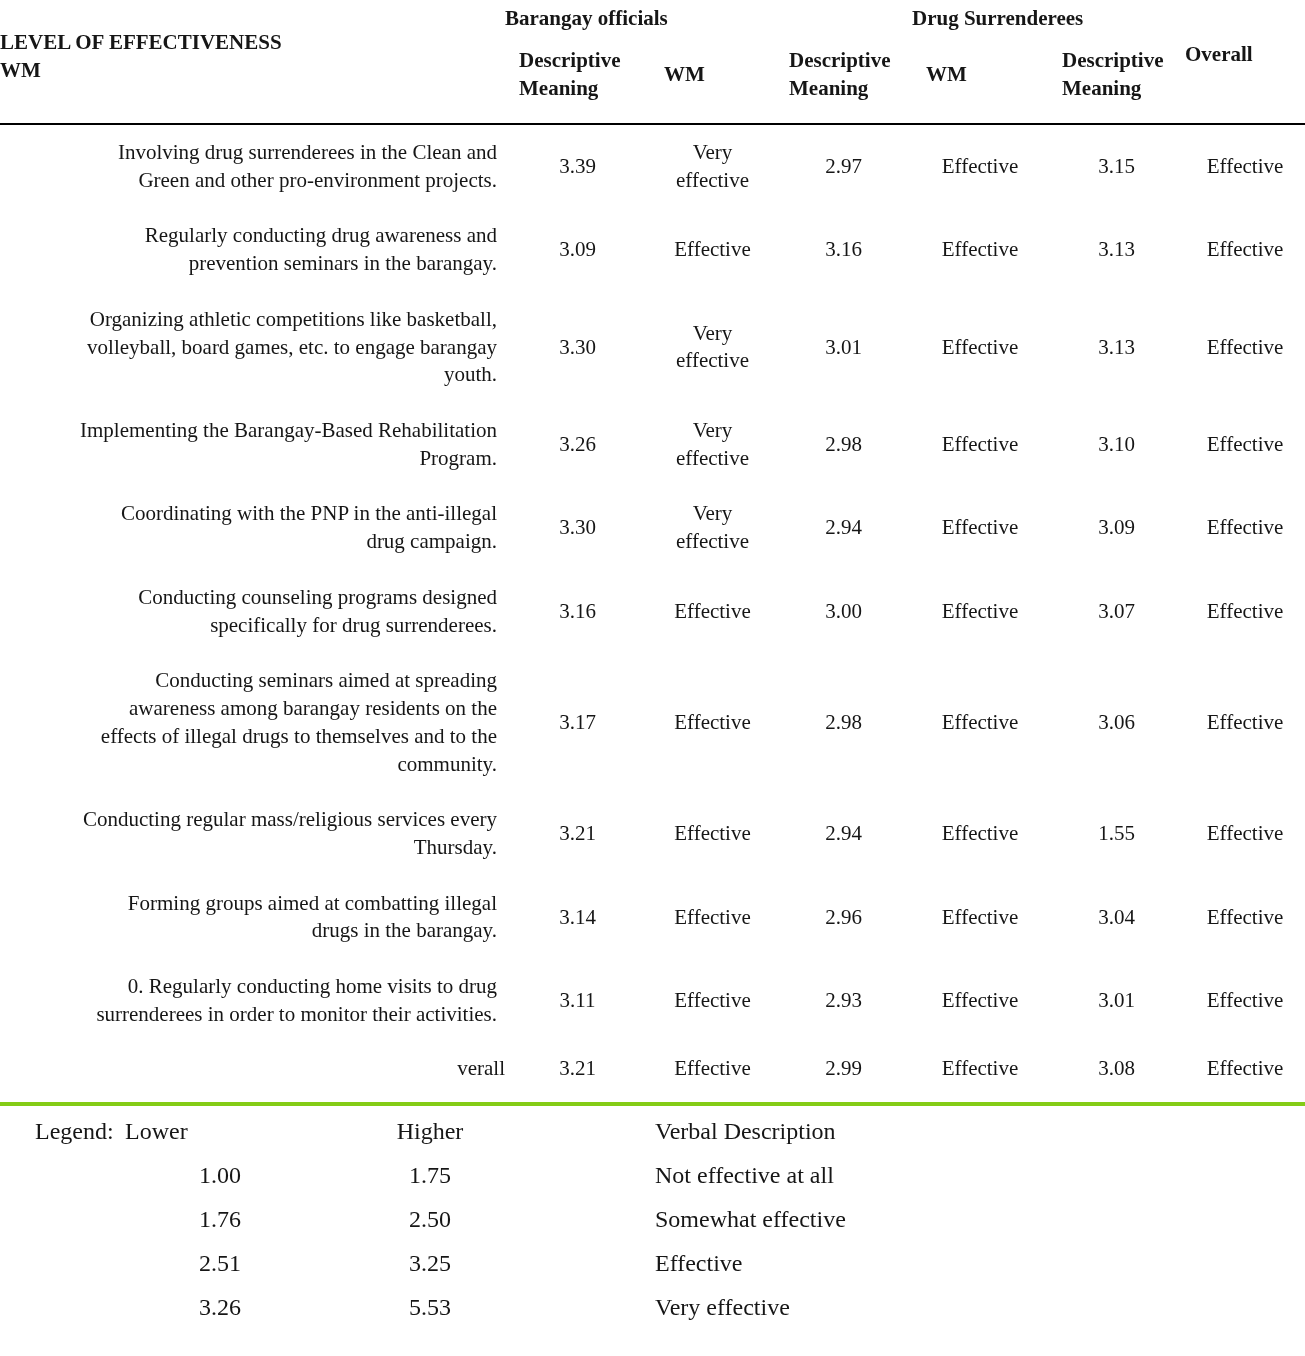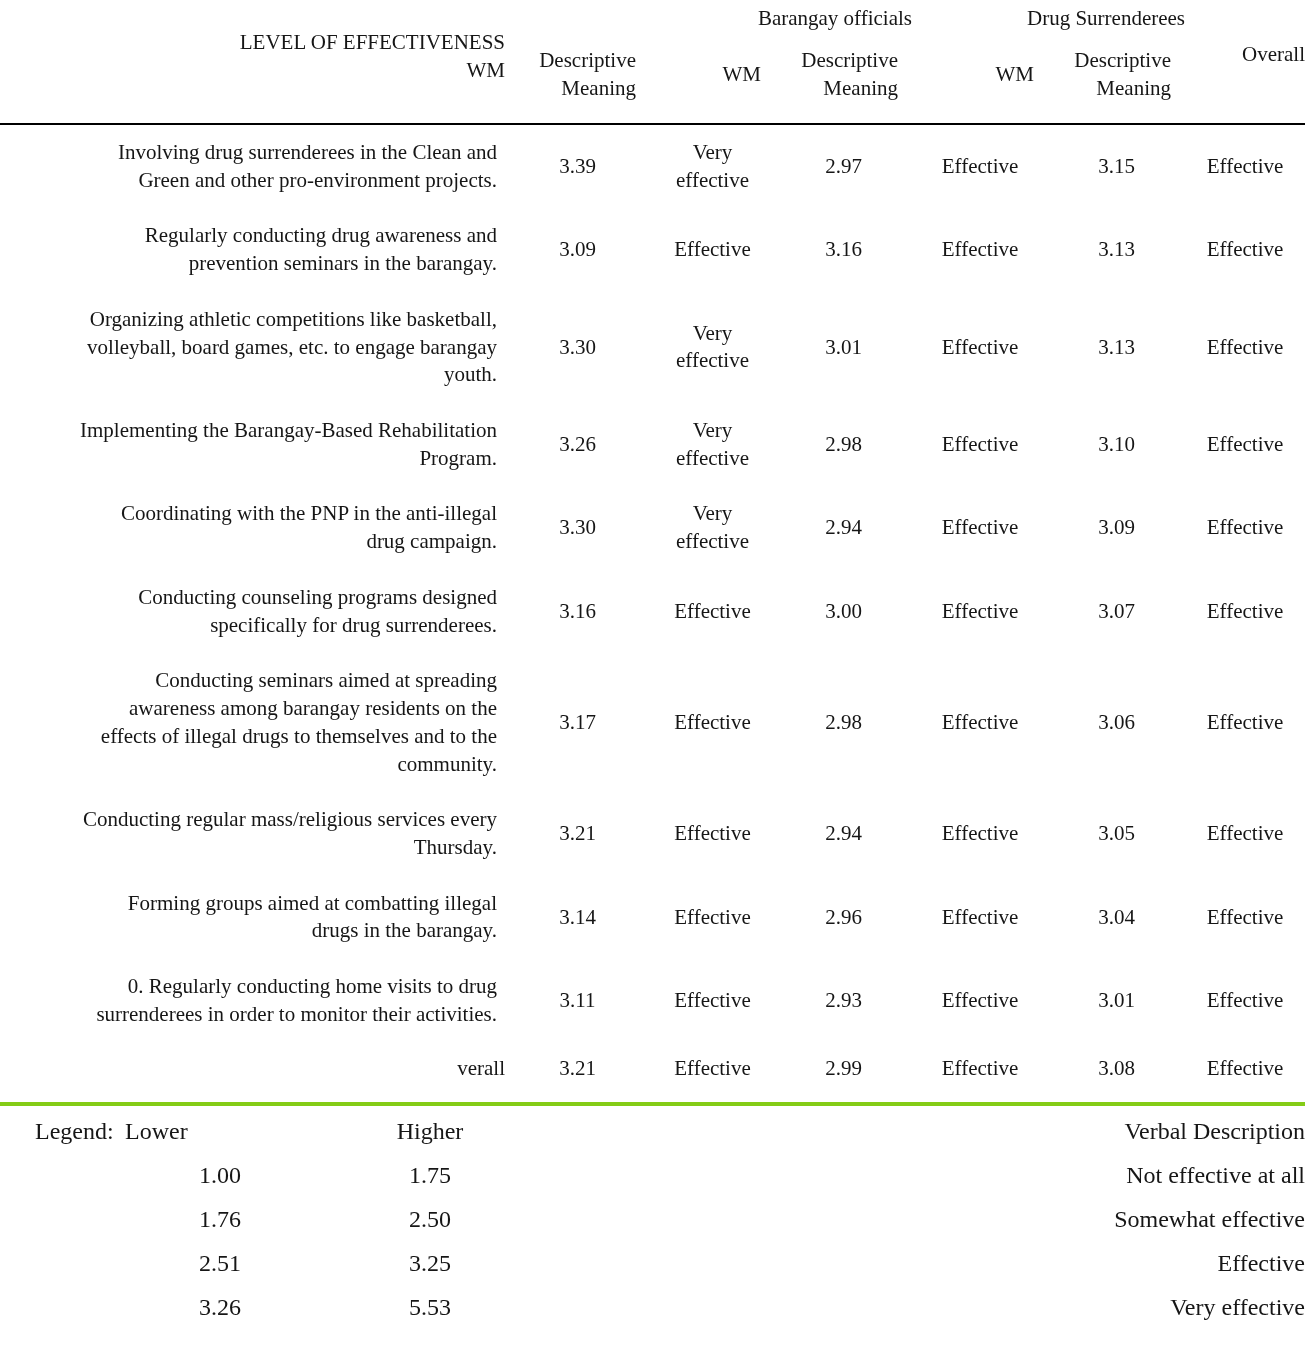--- a/index.html
+++ b/index.html
@@ -25,22 +25,22 @@
   }
   col.c-item { width: 505px; }
   col.c-dm1  { width: 145px; }
   col.c-wm1  { width: 125px; }
   col.c-dm2  { width: 137px; }
   col.c-wm2  { width: 136px; }
   col.c-dm3  { width: 137px; }
   col.c-ov   { width: 120px; }
 
   thead th {
-    font-weight: normal;
-    text-align: right;
+    font-weight: bold;
+    text-align: left;
     vertical-align: middle;
   }
   th.head-item {
     white-space: pre-line;
     vertical-align: middle;
     padding-bottom: 10px;
     border-bottom: 2px solid #000;
   }
   th.group-head {
     vertical-align: top;
@@ -102,21 +102,21 @@
     text-align: center;
   }
   .legend-row.legend-head .lg-col1 { text-align: left; }
   .legend-row .lg-col2 {
     width: 230px;
     text-align: center;
   }
   .legend-row .lg-col3 {
     flex: 1;
     padding-left: 110px;
-    text-align: right;
+    text-align: left;
   }
 </style>
 </head>
 <body>
 
 <div class="page">
 
   <table class="eff">
     <colgroup>
       <col class="c-item">
@@ -221,21 +221,21 @@
         <td class="num">3.06</td>
         <td class="txt">Effective</td>
       </tr>
       <tr>
         <td class="item">Conducting regular mass/religious services every
 Thursday.</td>
         <td class="num">3.21</td>
         <td class="txt">Effective</td>
         <td class="num">2.94</td>
         <td class="txt">Effective</td>
-        <td class="num">3.05</td>
+        <td class="num">1.55</td>
         <td class="txt">Effective</td>
       </tr>
       <tr>
         <td class="item">Forming groups aimed at combatting illegal
 drugs in the barangay.</td>
         <td class="num">3.14</td>
         <td class="txt">Effective</td>
         <td class="num">2.96</td>
         <td class="txt">Effective</td>
         <td class="num">3.04</td>

